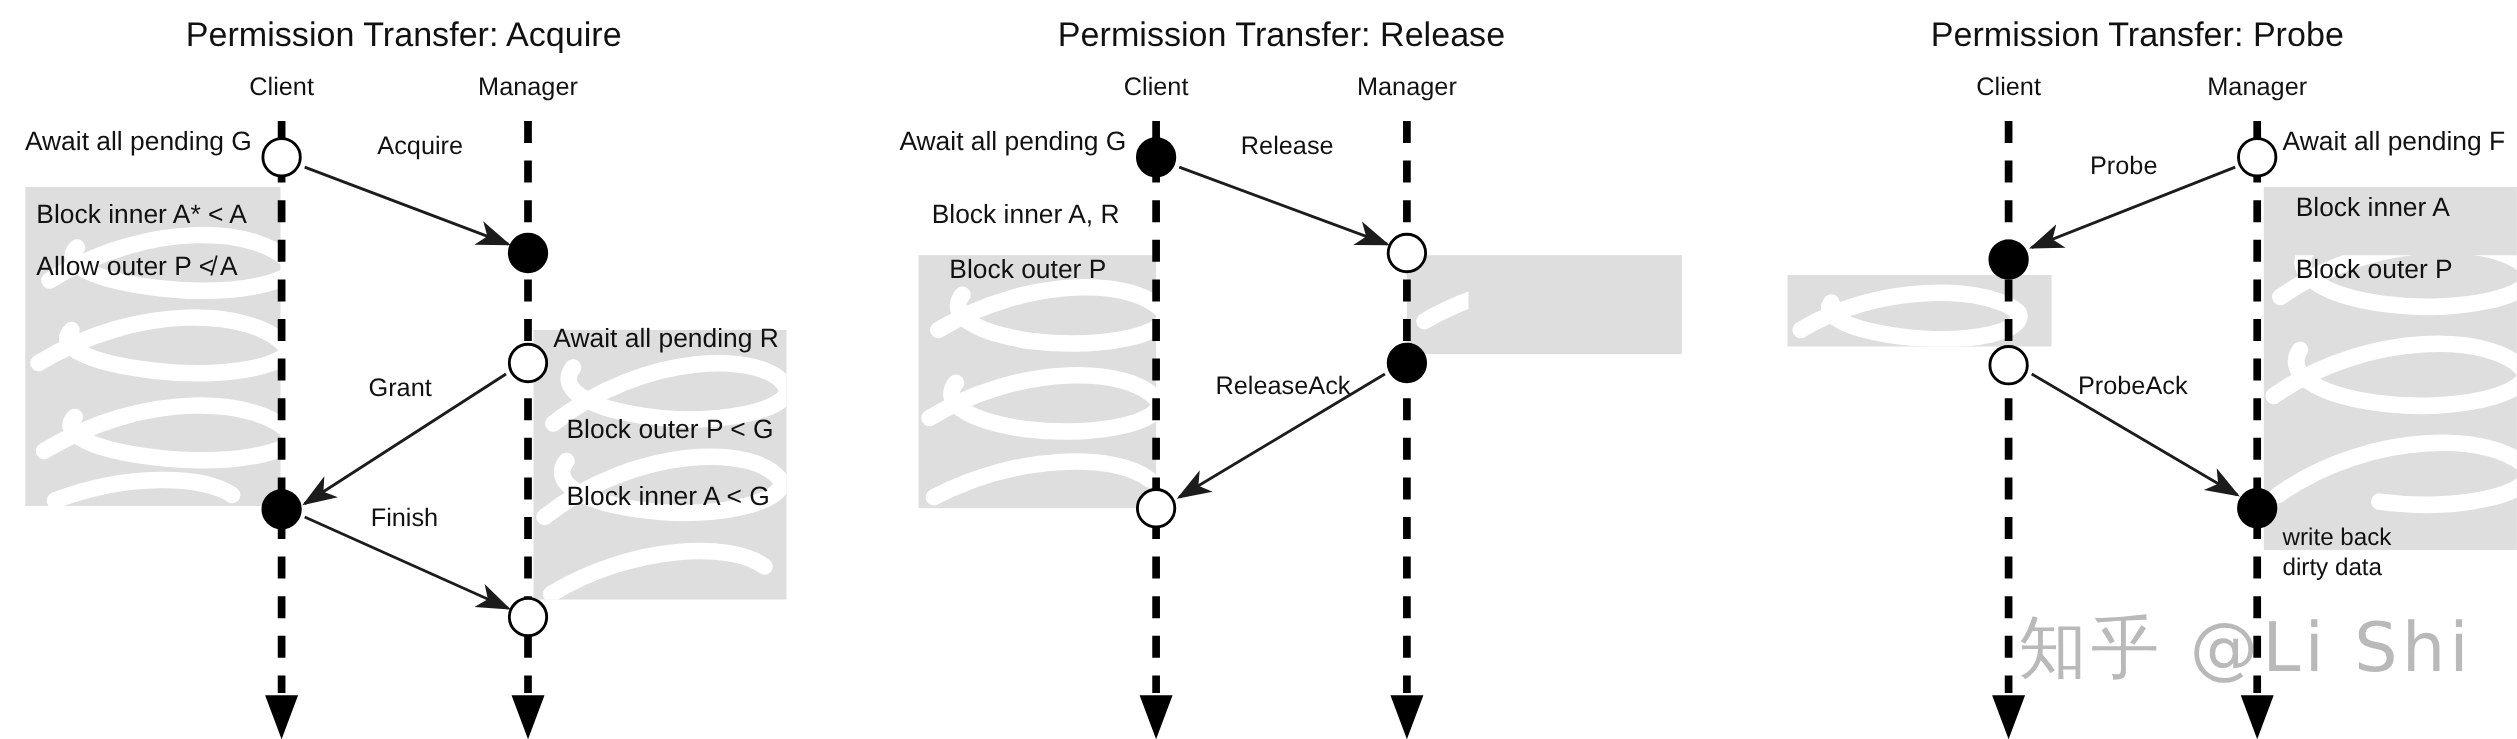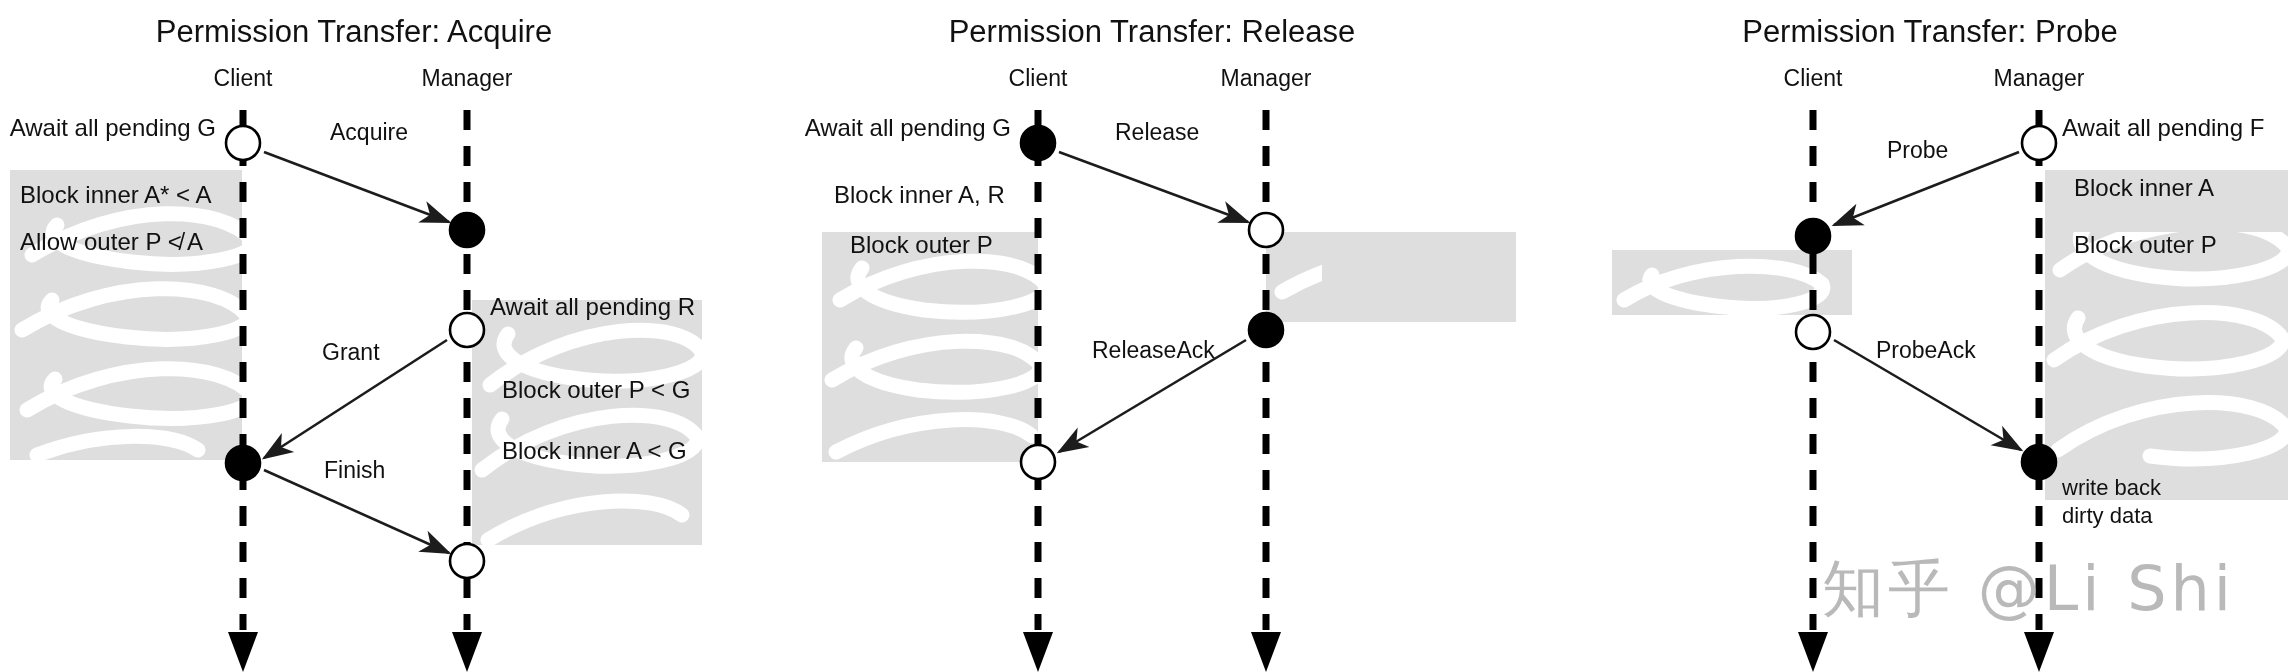--- a/index.html
+++ b/index.html
@@ -3,21 +3,21 @@
 <meta charset="utf-8">
 <style>
   html,body{margin:0;padding:0;background:#ffffff;}
   body{
     width:2288px;height:672px;
     font-family:"Liberation Sans","DejaVu Sans",sans-serif;
     color:#111111;
     overflow:hidden;
     position:relative;
   }
-  #stage{position:absolute;left:2px;top:0;width:2248px;height:672px;}
+  #stage{position:absolute;left:15px;top:0;width:2248px;height:672px;}
   svg.diagram{position:absolute;left:0;top:0;width:2288px;height:672px;display:block;}
   .panel-title{font-size:31px;fill:#111;text-anchor:middle;font-family:"Liberation Sans",sans-serif;}
   .actor-label{font-size:23px;fill:#111;text-anchor:middle;font-family:"Liberation Sans",sans-serif;}
   .msg-label{font-size:23px;fill:#111;font-family:"Liberation Sans",sans-serif;}
   .note-label{font-size:24px;fill:#111;font-family:"Liberation Sans",sans-serif;}
   .note-small{font-size:22px;fill:#111;font-family:"Liberation Sans",sans-serif;}
   .shade{fill:#dedede;}
   .lifeline{stroke:#000;stroke-width:7;stroke-linecap:butt;stroke-dasharray:20 16;}
   .msgline{stroke:#1c1c1c;stroke-width:2.6;fill:none;}
   .ev-open{fill:#ffffff;stroke:#000;stroke-width:2.6;}

